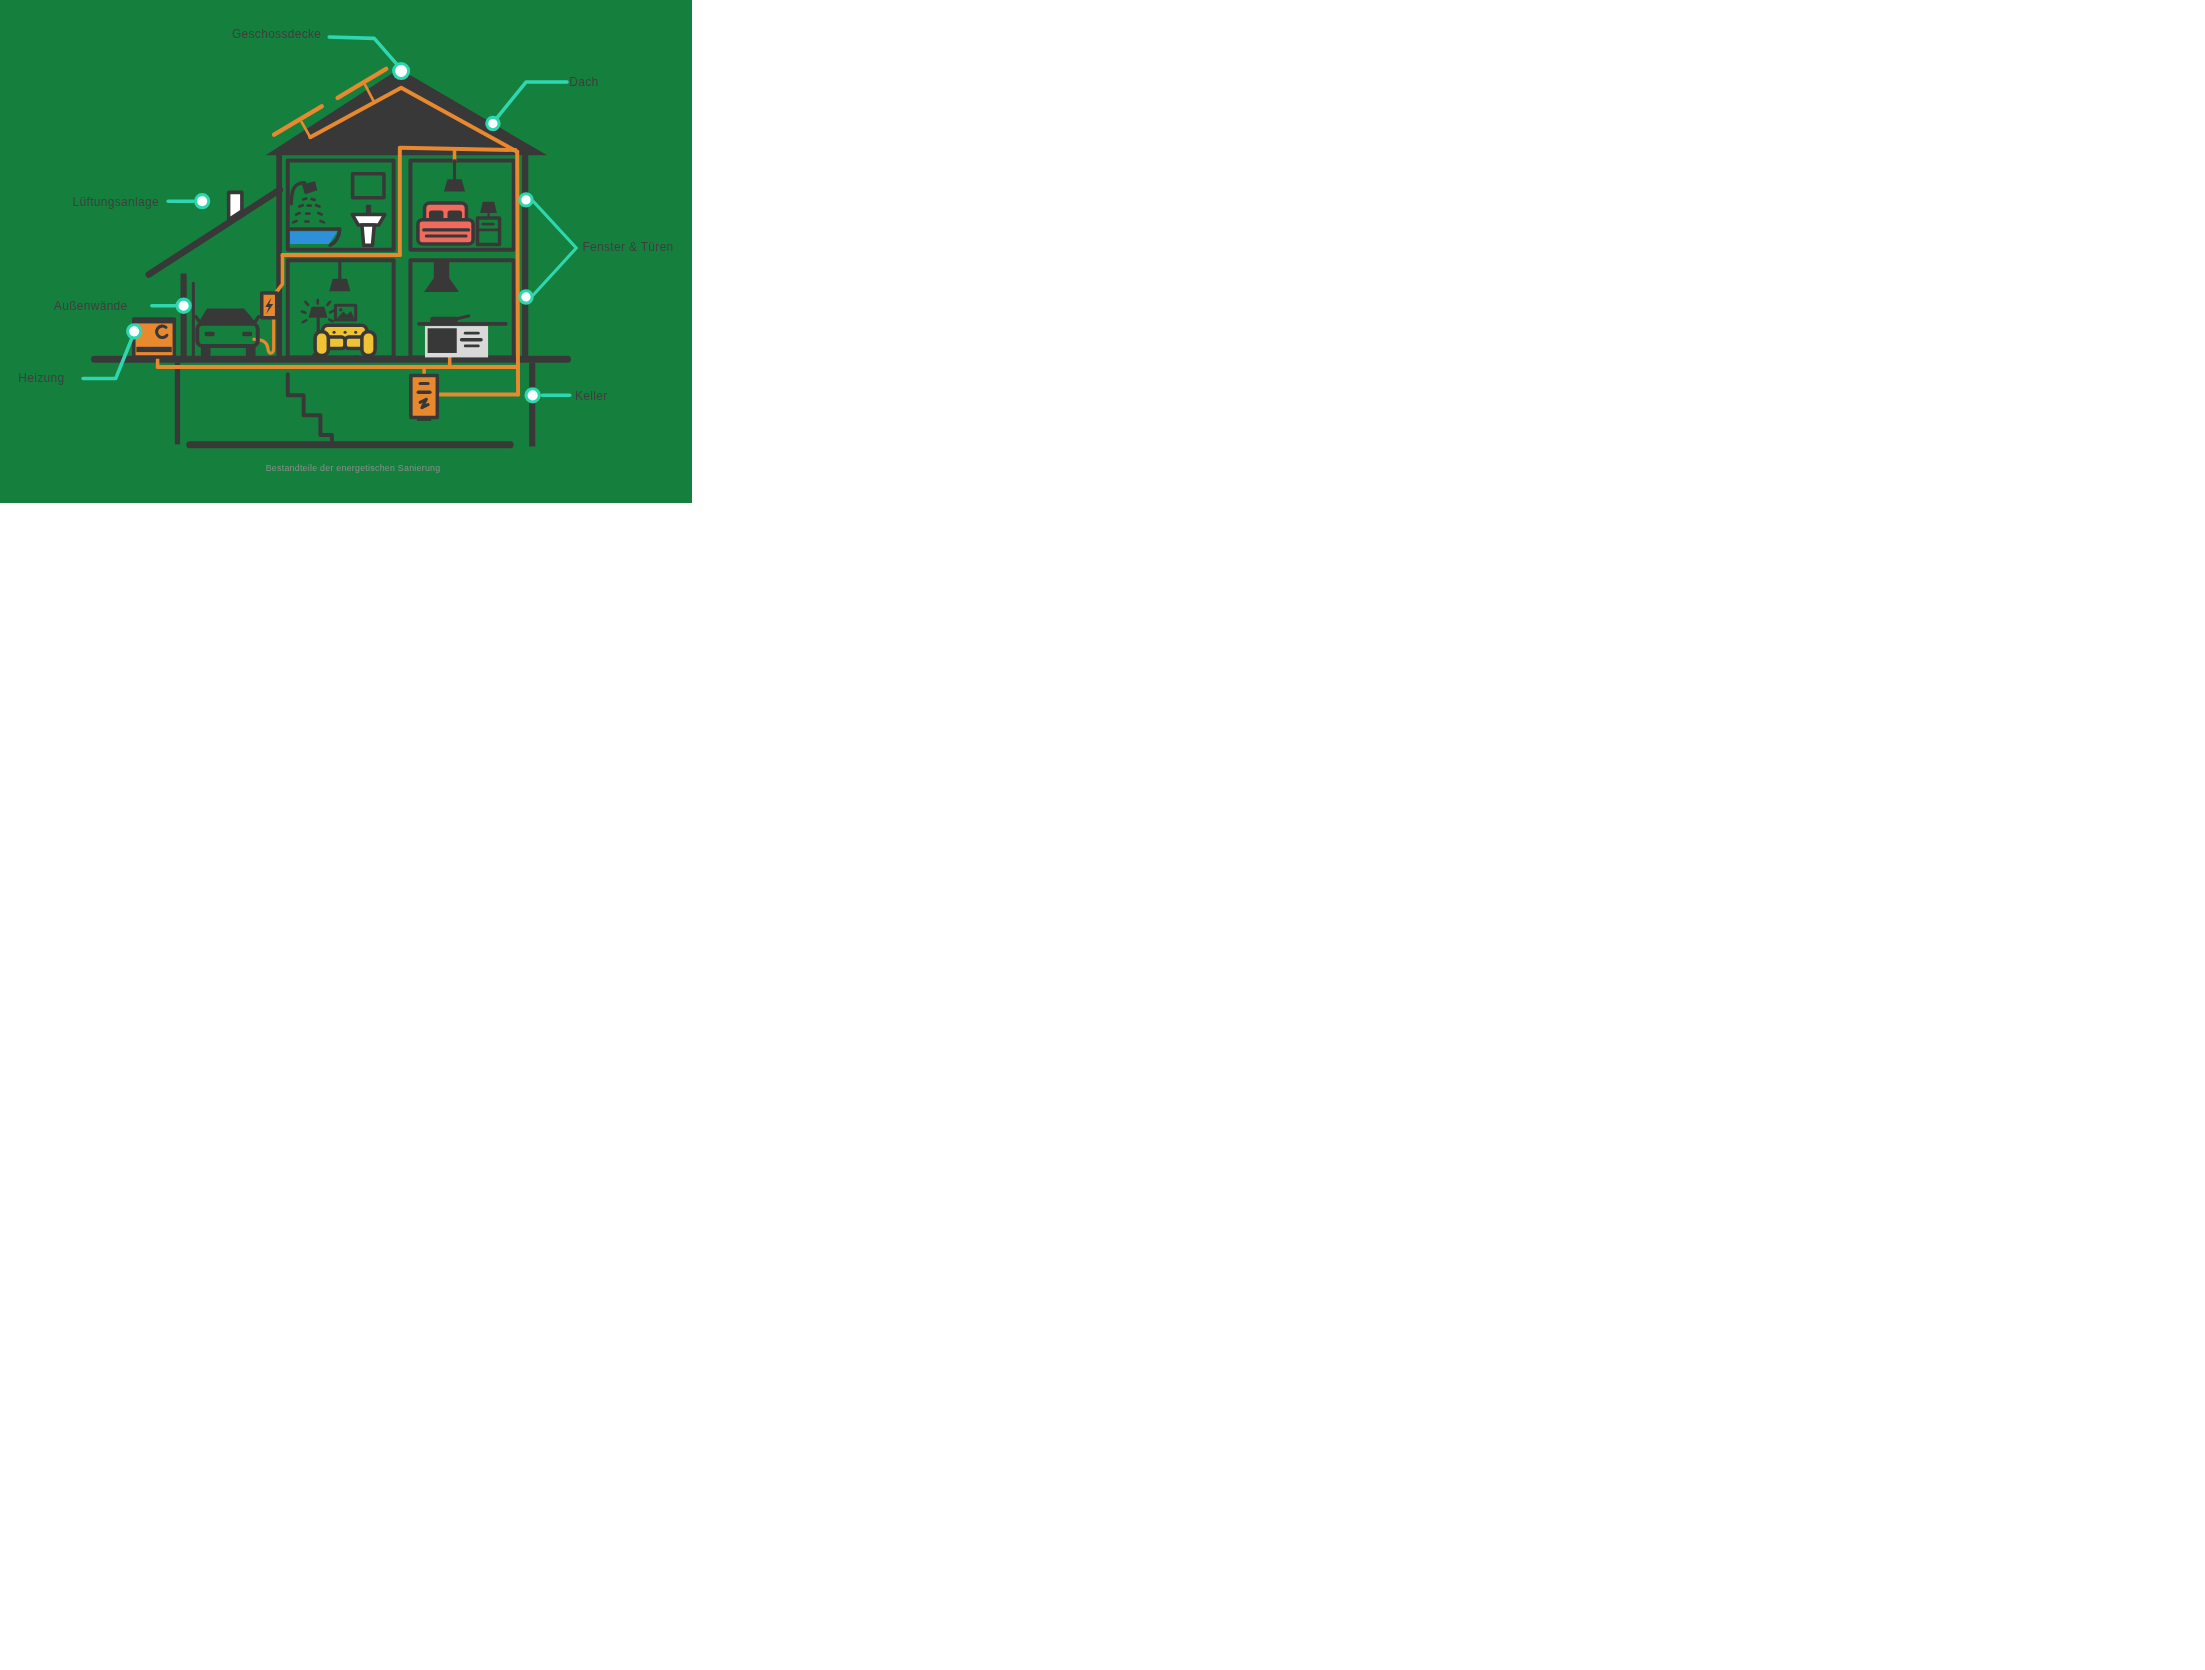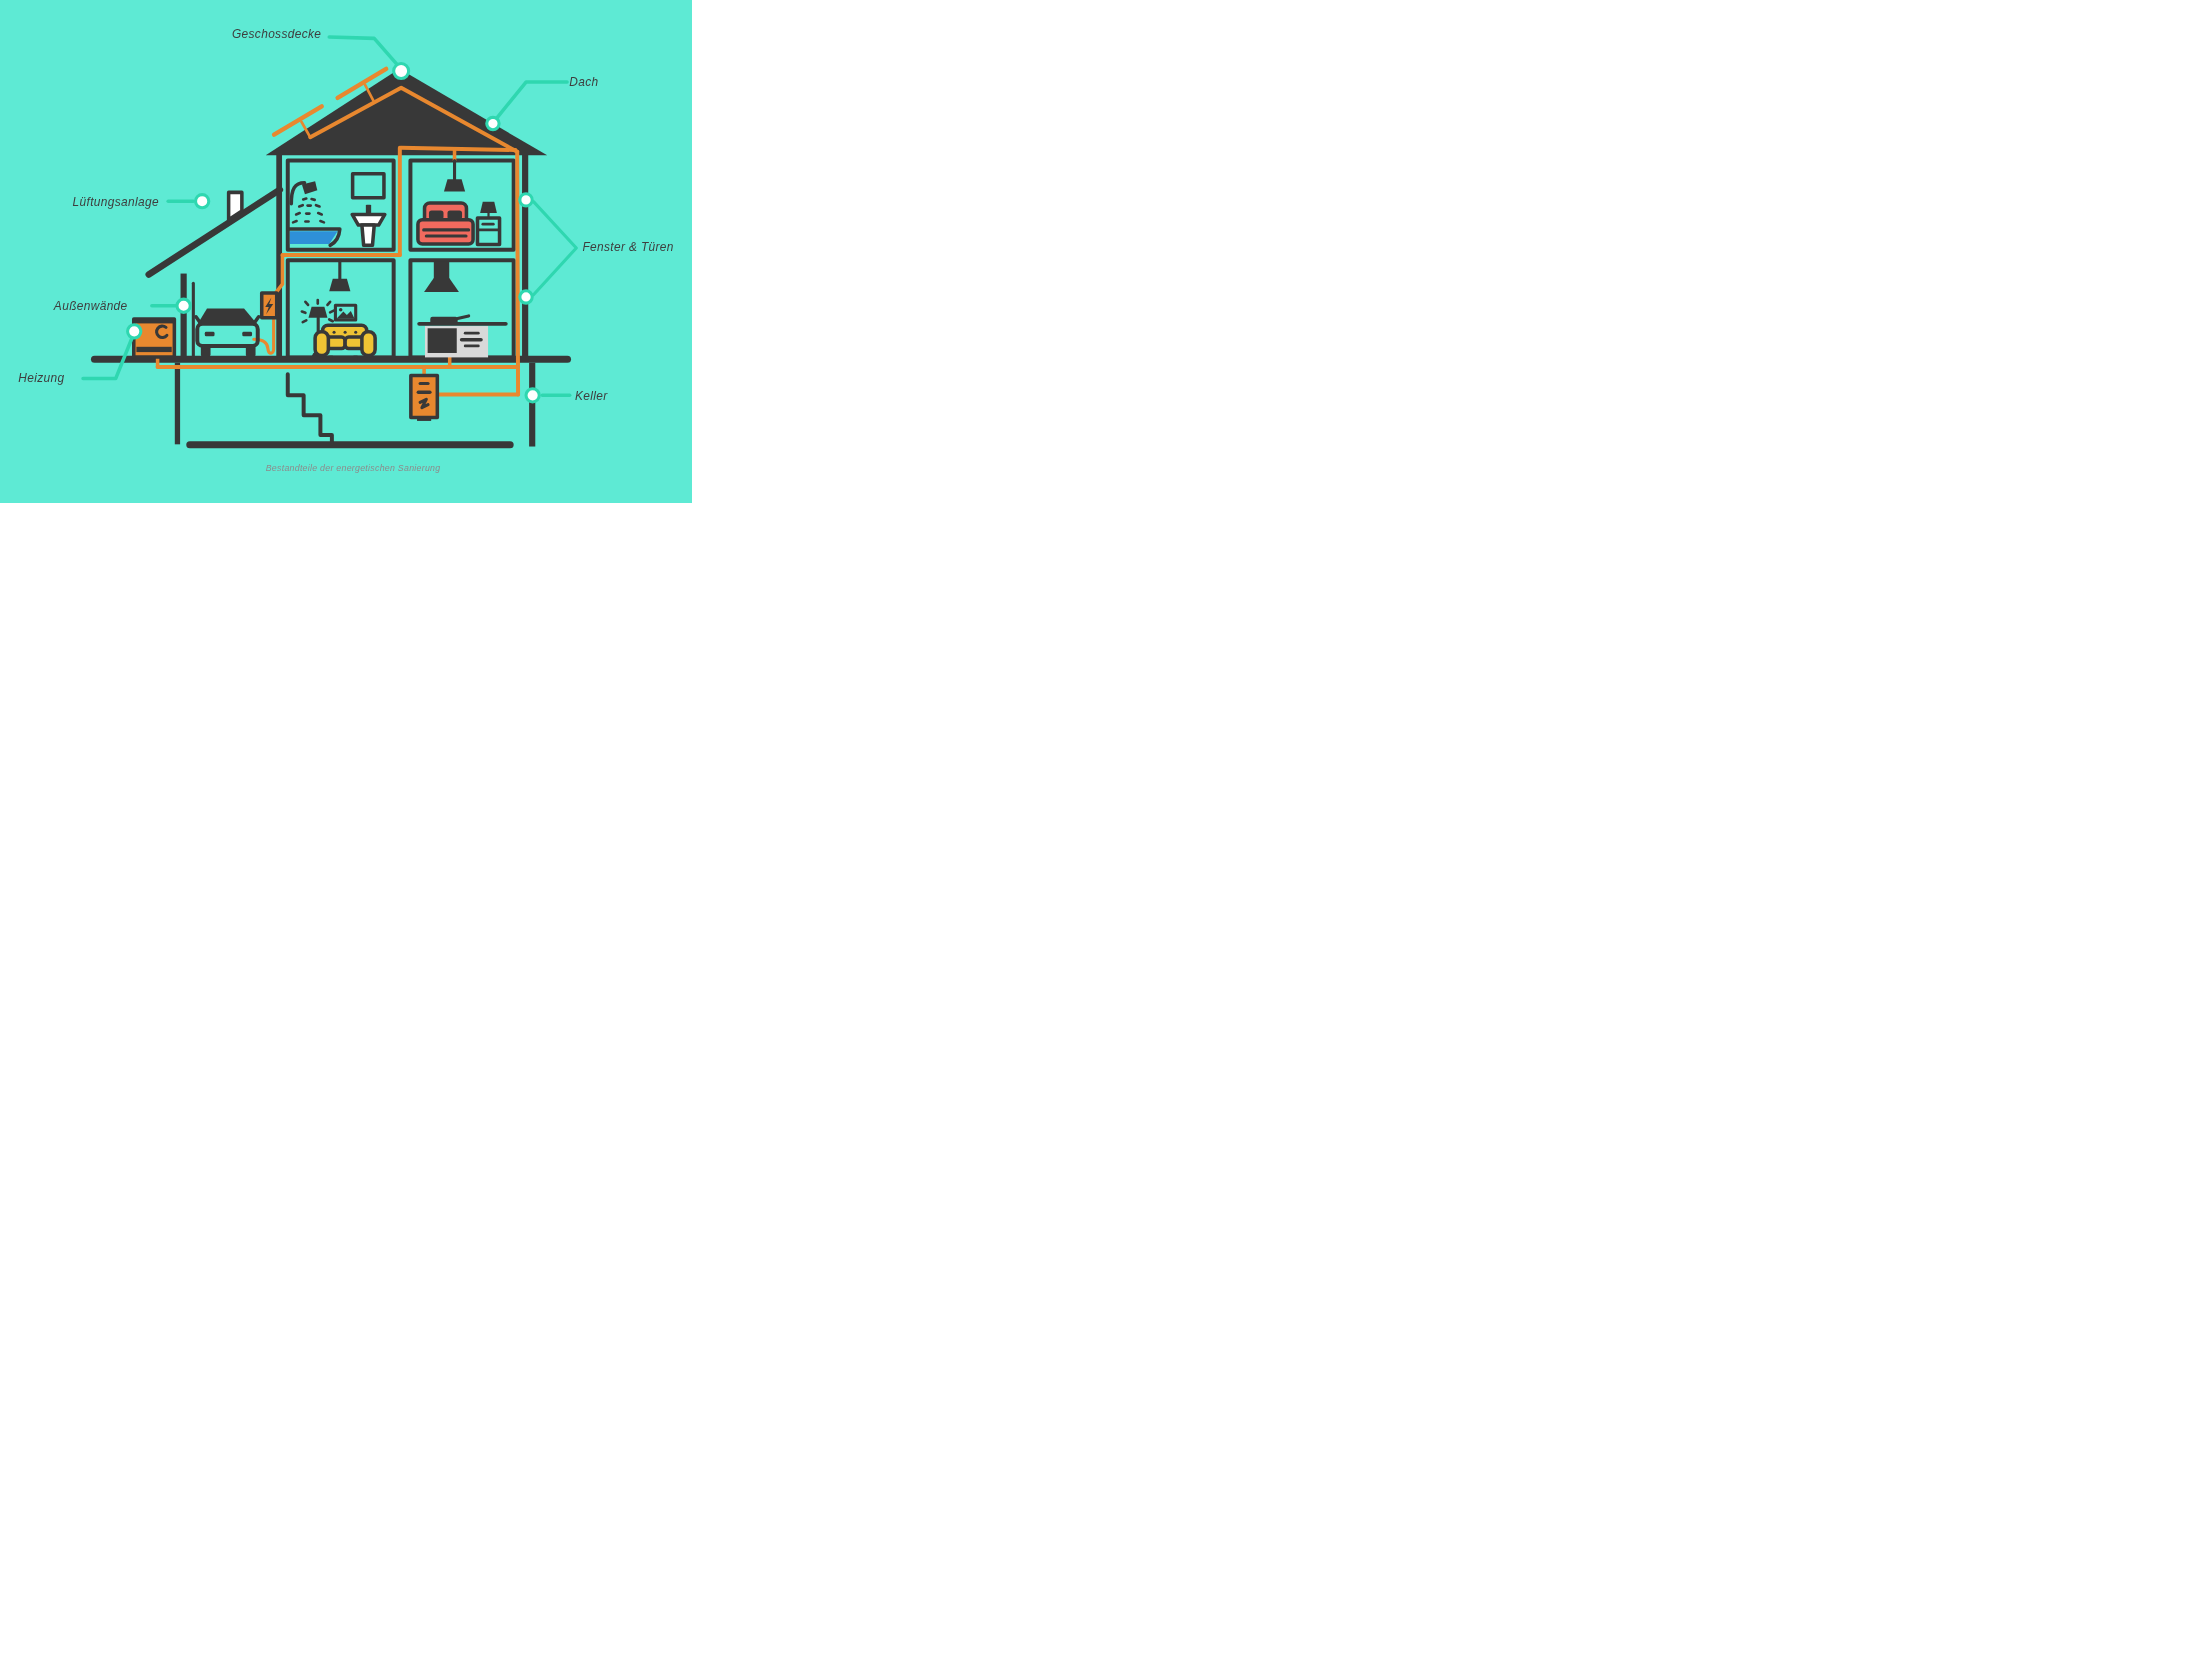--- a/index.html
+++ b/index.html
@@ -1,21 +1,21 @@
 <!DOCTYPE html>
 <html style="--accent_teal: #2fd7b0; --pipe_orange: #e8882f; --ink_dark: #383838; --bed_red: #f16a5e; --sofa_yellow: #efc334; --tub_blue: #2e90d8; --cabinet_gray: #d9d9d9; --label_text: #3e3e3e; --caption_text: #8c8c8c;font-size:7px"><head>
 <meta charset="utf-8">
 <style>
   :root{
     --accent_teal:#2fd7b0; --pipe_orange:#e8882f; --ink_dark:#383838;
     --bed_red:#f16a5e; --sofa_yellow:#efc334; --tub_blue:#2e90d8;
     --cabinet_gray:#d9d9d9; --label_text:#3e3e3e; --caption_text:#8c8c8c;
   }
   html,body{margin:0;padding:0;background:#fff;}
-  .stage{width:692px;height:503px;background:#5eead4;position:relative;overflow:hidden;font-style:italic;}
+  .stage{width:692px;height:503px;background:#15803d;position:relative;overflow:hidden;}
   svg{display:block;width:100%;height:100%;}
   .ink-fill{fill:var(--ink_dark);}
   .white-fill{fill:#fff;}
   .ink-stroke{stroke:var(--ink_dark);fill:none;stroke-linecap:round;stroke-linejoin:round;}
   .ink-stroke-fill{stroke:var(--ink_dark);stroke-linejoin:round;stroke-linecap:round;}
   .orange-stroke{stroke:var(--pipe_orange);fill:none;stroke-linecap:round;stroke-linejoin:round;}
   .teal-stroke{stroke:var(--accent_teal);fill:none;stroke-linecap:round;stroke-linejoin:round;}
   .callout-circle{fill:#fff;stroke:var(--accent_teal);}
   .label{font-family:"Liberation Sans",sans-serif;font-size:27px;fill:var(--label_text);letter-spacing:0.8px;}
   .caption{font-family:"Liberation Sans",sans-serif;font-size:20px;fill:var(--caption_text);letter-spacing:0.6px;}

